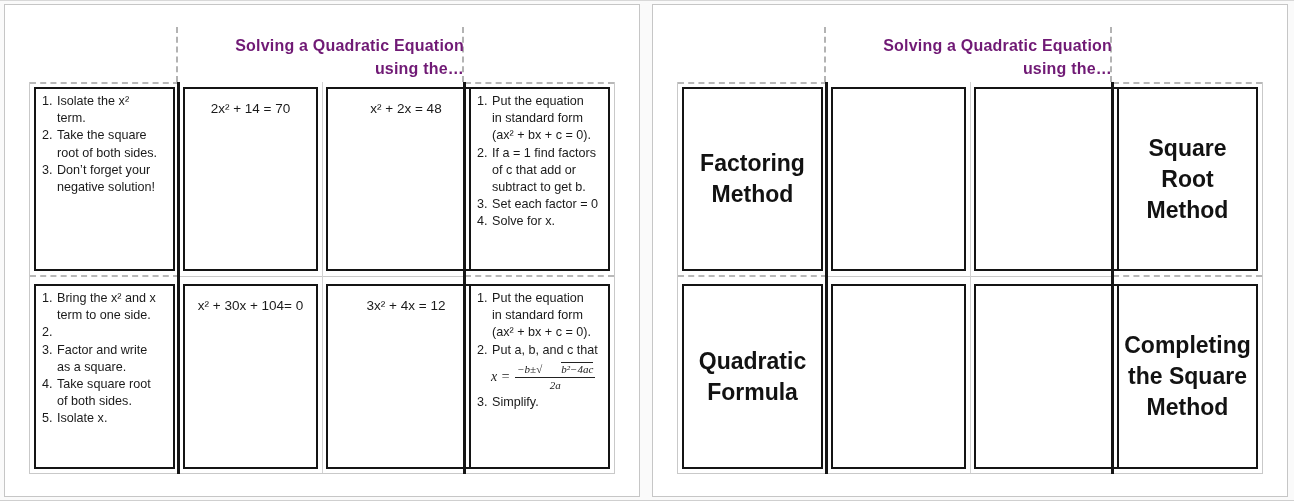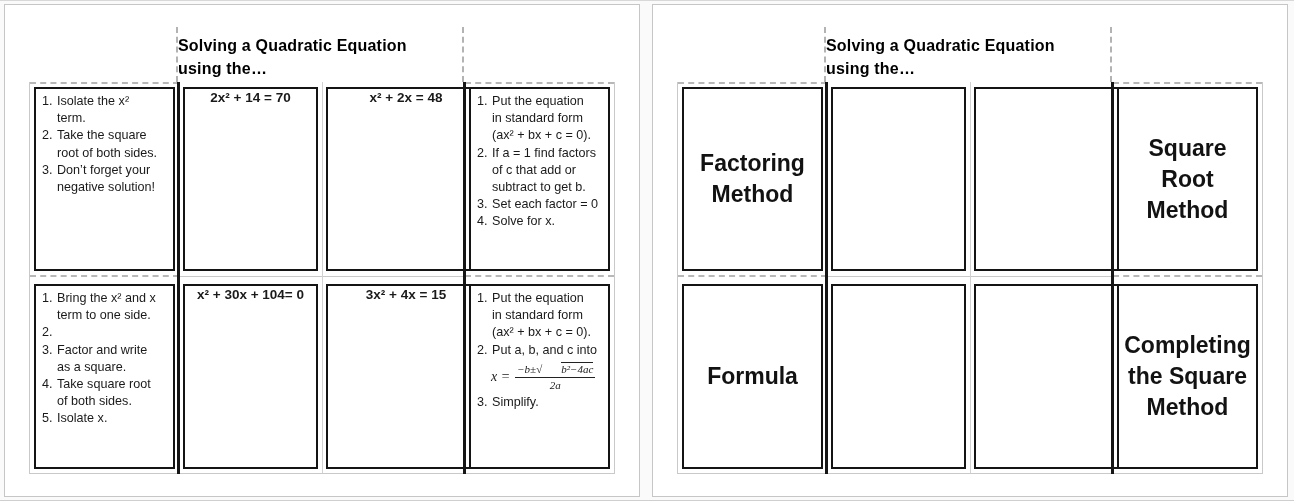--- a/index.html
+++ b/index.html
@@ -14,22 +14,22 @@
   }
   .page{
     position:absolute;top:3px;width:636px;height:493px;
     background:#ffffff;border:1px solid #c6c6c6;box-sizing:border-box;
   }
   .page-left{left:4px;}
   .page-right{left:652px;}
 
   .title{
     position:absolute;left:173px;top:30px;width:286px;
-    text-align:left;font-weight:bold;font-size:16px;line-height:22.5px;
-    letter-spacing:.2px;color:#000000;
+    text-align:right;font-weight:bold;font-size:16px;line-height:22.5px;
+    letter-spacing:.2px;color:#701a75;
   }
 
   .fold-dash{
     position:absolute;top:22px;height:55px;width:0;
     border-left:2px dashed #b3b3b3;
   }
   .fd1{left:171px;}
   .fd2{left:457px;}
 
   .cards-table{
@@ -62,21 +62,21 @@
     position:absolute;left:4px;right:4px;top:5px;bottom:5px;
     border:2px solid #141414;background:#ffffff;box-sizing:border-box;
   }
   .r2 .card{top:8px;bottom:4px;}
 
   .steps-card{padding:4px 3px 0 6px;font-size:12.6px;line-height:17.2px;}
   .step{display:flex;}
   .step .num{flex:0 0 15px;}
   .step .txt{flex:1;white-space:pre-line;}
 
-  .equation-card{text-align:center;padding-top:1px;font-size:13.5px;font-weight:bold;}
+  .equation-card{text-align:center;padding-top:12px;font-size:13.5px;}
 
   .label-card{
     display:flex;align-items:center;justify-content:center;text-align:center;
     font-weight:bold;font-size:23px;line-height:31px;color:#121212;
   }
   .label-line{white-space:nowrap;}
 
   .formula{
     display:flex;align-items:center;margin:3px 0 2px 14px;
     font-family:"Liberation Serif",serif;font-style:italic;font-size:14px;color:#1a1a1a;
@@ -187,34 +187,34 @@
           </div>
       </div>
     </div>
     <div class="cell c2 r2">
       <div class="card equation-card">
         <span>x² + 30x + 104= 0</span>
       </div>
     </div>
     <div class="cell c3 r2">
       <div class="card equation-card">
-        <span>3x² + 4x = 15</span>
+        <span>3x² + 4x = 12</span>
       </div>
     </div>
     <div class="cell c4 r2">
       <div class="card steps-card">
         <div class="step">
             <span class="num">1.</span>
             <span class="txt">Put the equation
 in standard form
 (ax² + bx + c = 0).</span>
           </div>
         <div class="step">
             <span class="num">2.</span>
-            <span class="txt">Put a, b, and c into</span>
+            <span class="txt">Put a, b, and c that</span>
           </div>
         <div class="formula">
           <span class="lhs">x =</span>
           <span class="frac">
             <span class="fnum">
               <span>−b±</span>
                 <span>√</span>
                 <span class="radicand">b²−4ac</span>
             </span>
             <span class="fden">2a</span>
@@ -269,20 +269,21 @@
           <div class="label-line">Square</div>
           <div class="label-line">Root</div>
           <div class="label-line">Method</div>
         </div>
       </div>
     </div>
 
     <div class="cell c1 r2">
       <div class="card label-card">
         <div>
+          <div class="label-line">Quadratic</div>
           <div class="label-line">Formula</div>
         </div>
       </div>
     </div>
     <div class="cell c2 r2">
       <div class="card"></div>
     </div>
     <div class="cell c3 r2">
       <div class="card"></div>
     </div>

